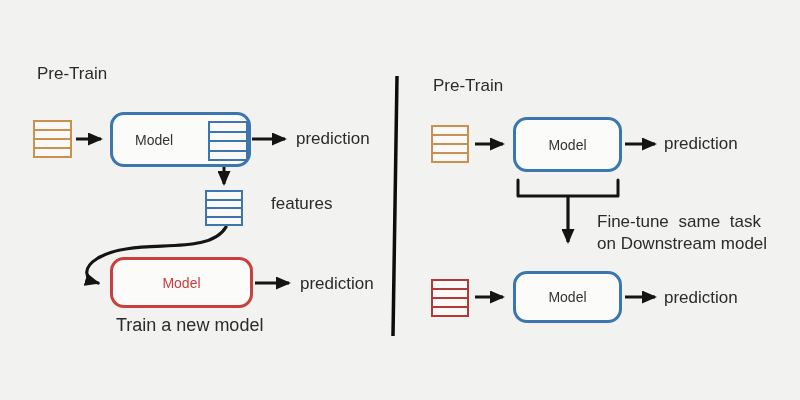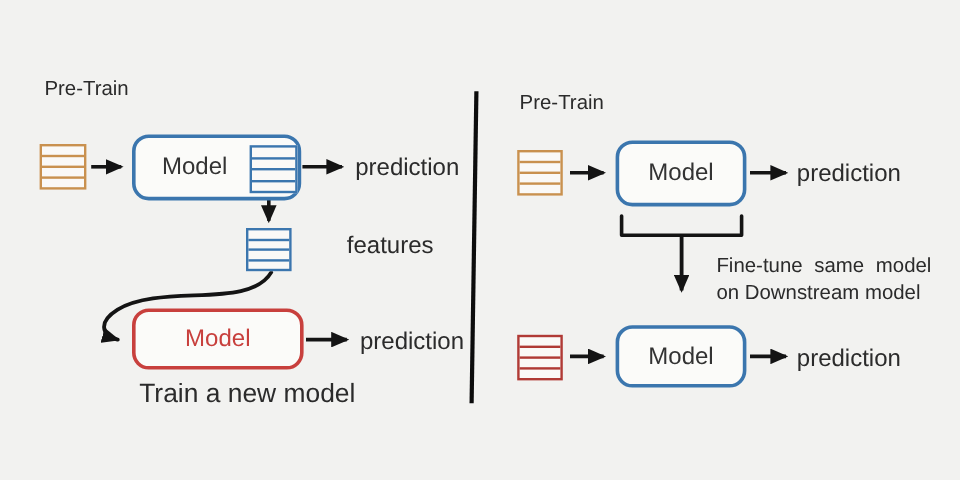--- a/index.html
+++ b/index.html
@@ -6,33 +6,33 @@
   body{
     width:800px;height:400px;
     background:#f2f2f0;
     font-family:"Liberation Sans","DejaVu Sans",sans-serif;
     color:#2b2b2b;
     overflow:hidden;
     position:relative;
   }
   .stage{position:absolute;width:656px;height:400px;left:0;top:0;}
   .abs{position:absolute;}
-  .label{font-size:20px;color:#2b2b2b;white-space:nowrap;}
+  .label{font-size:17px;color:#2b2b2b;white-space:nowrap;}
   .stage-label{font-size:17px;font-weight:500;}
-  .caption{font-size:22px;}
+  .caption{font-size:18px;}
   
   .model-box{
     position:absolute;
     border:3px solid #3b76ae;
     border-radius:14px;
     background:#fbfbf9;
     display:flex;align-items:center;justify-content:center;
     box-sizing:border-box;
   }
-  .model-box .model-text{font-size:20px;color:#333;}
+  .model-box .model-text{font-size:14px;color:#333;}
   .model-box.red{border-color:#c8403d;}
   .model-box.red .model-text{color:#c8403d;}
   
   .rows-icon{
     position:absolute;
     display:flex;flex-direction:column;
     box-sizing:border-box;
     background:#faf9f7;
   }
   .rows-icon i{flex:1;display:block;}
@@ -96,21 +96,21 @@
 
   <div class="abs label" style="left:296px;top:129px;">prediction</div>
 
   <div class="rows-icon blue" style="left:205px;top:190px;width:38px;height:36px;">
     <i></i>
       <i></i>
       <i></i>
       <i></i>
   </div>
 
-  <div class="abs label" style="left:289px;top:194px;">features</div>
+  <div class="abs label" style="left:271px;top:194px;">features</div>
 
   <div class="model-box red" style="left:110px;top:257px;width:143px;height:51px;">
     <span class="model-text">Model</span>
   </div>
 
   <div class="abs label" style="left:300px;top:274px;">prediction</div>
 
   <div class="abs caption" style="left:116px;top:315px;">Train a new model</div>
 
   <div class="abs stage-label" style="left:433px;top:76px;">Pre-Train</div>
@@ -122,21 +122,21 @@
       <i></i>
   </div>
 
   <div class="model-box" style="left:513px;top:117px;width:109px;height:55px;">
     <span class="model-text">Model</span>
   </div>
 
   <div class="abs label" style="left:664px;top:134px;">prediction</div>
 
   <div class="abs note" style="left:597px;top:211px;">
-    <div class="l1">Fine-tune same model</div>
+    <div class="l1">Fine-tune same task</div>
     <div class="l2">on Downstream model</div>
   </div>
 
   <div class="rows-icon red" style="left:431px;top:279px;width:38px;height:38px;">
     <i></i>
       <i></i>
       <i></i>
       <i></i>
   </div>
 

